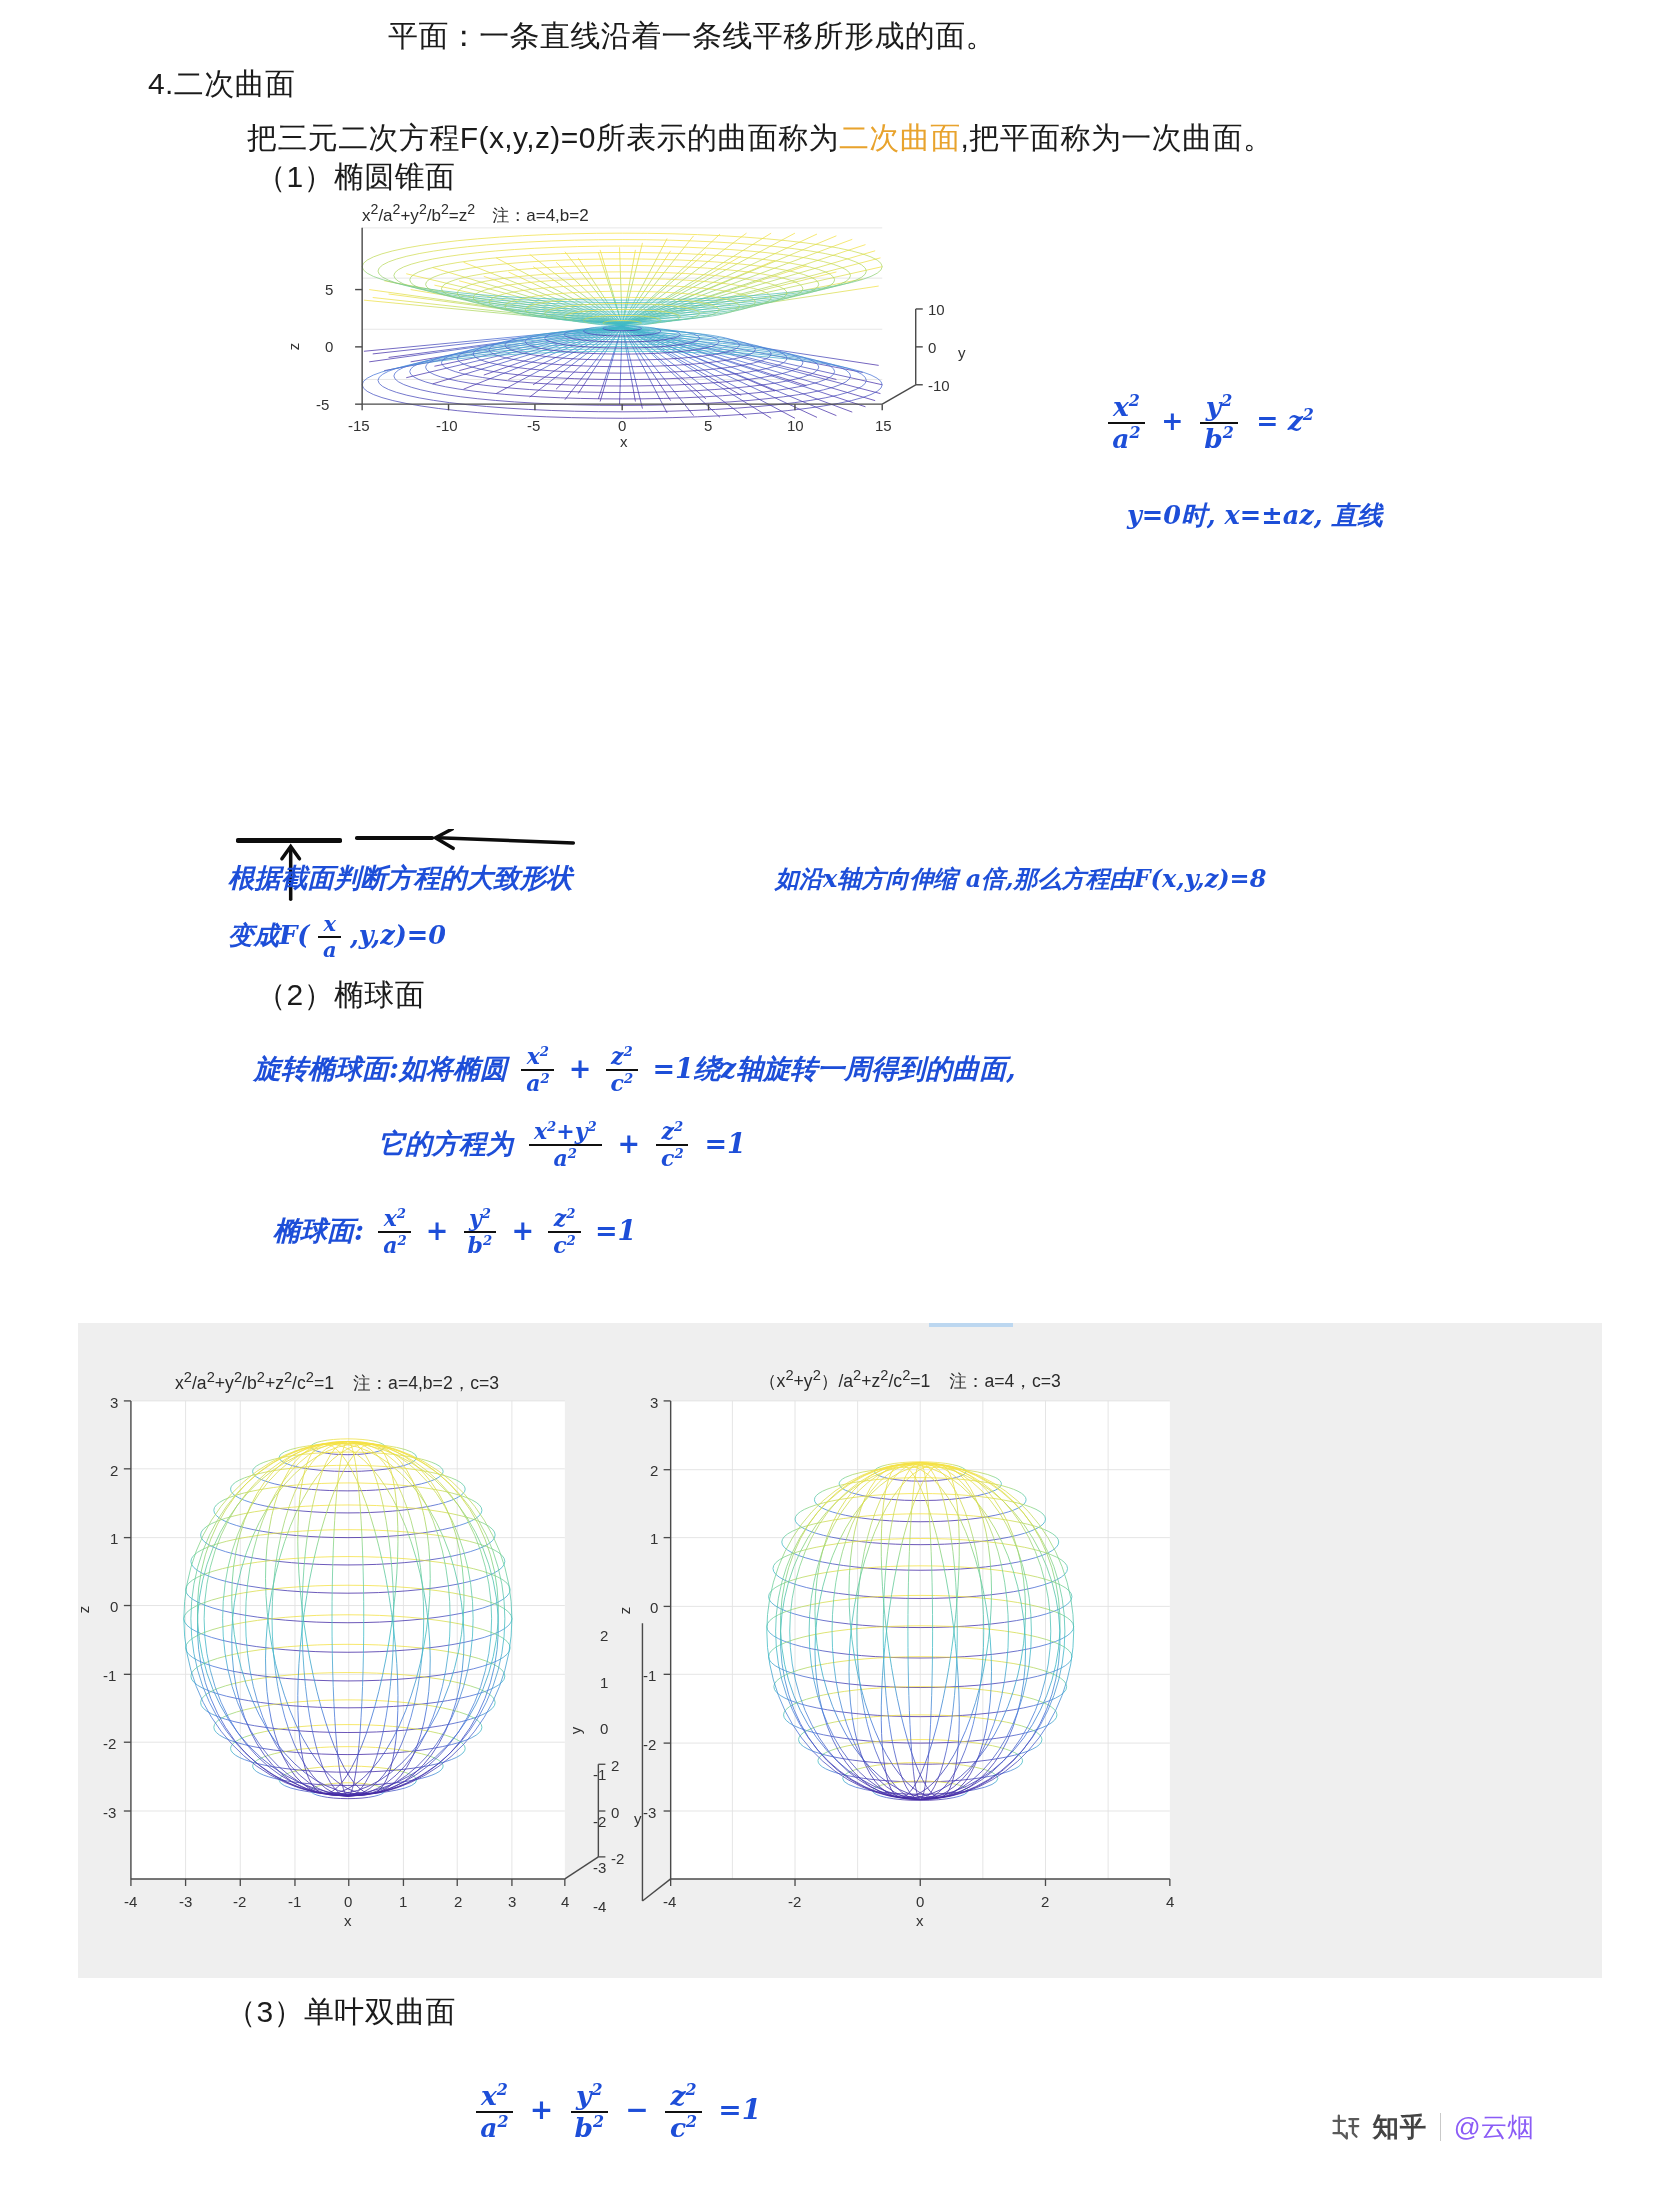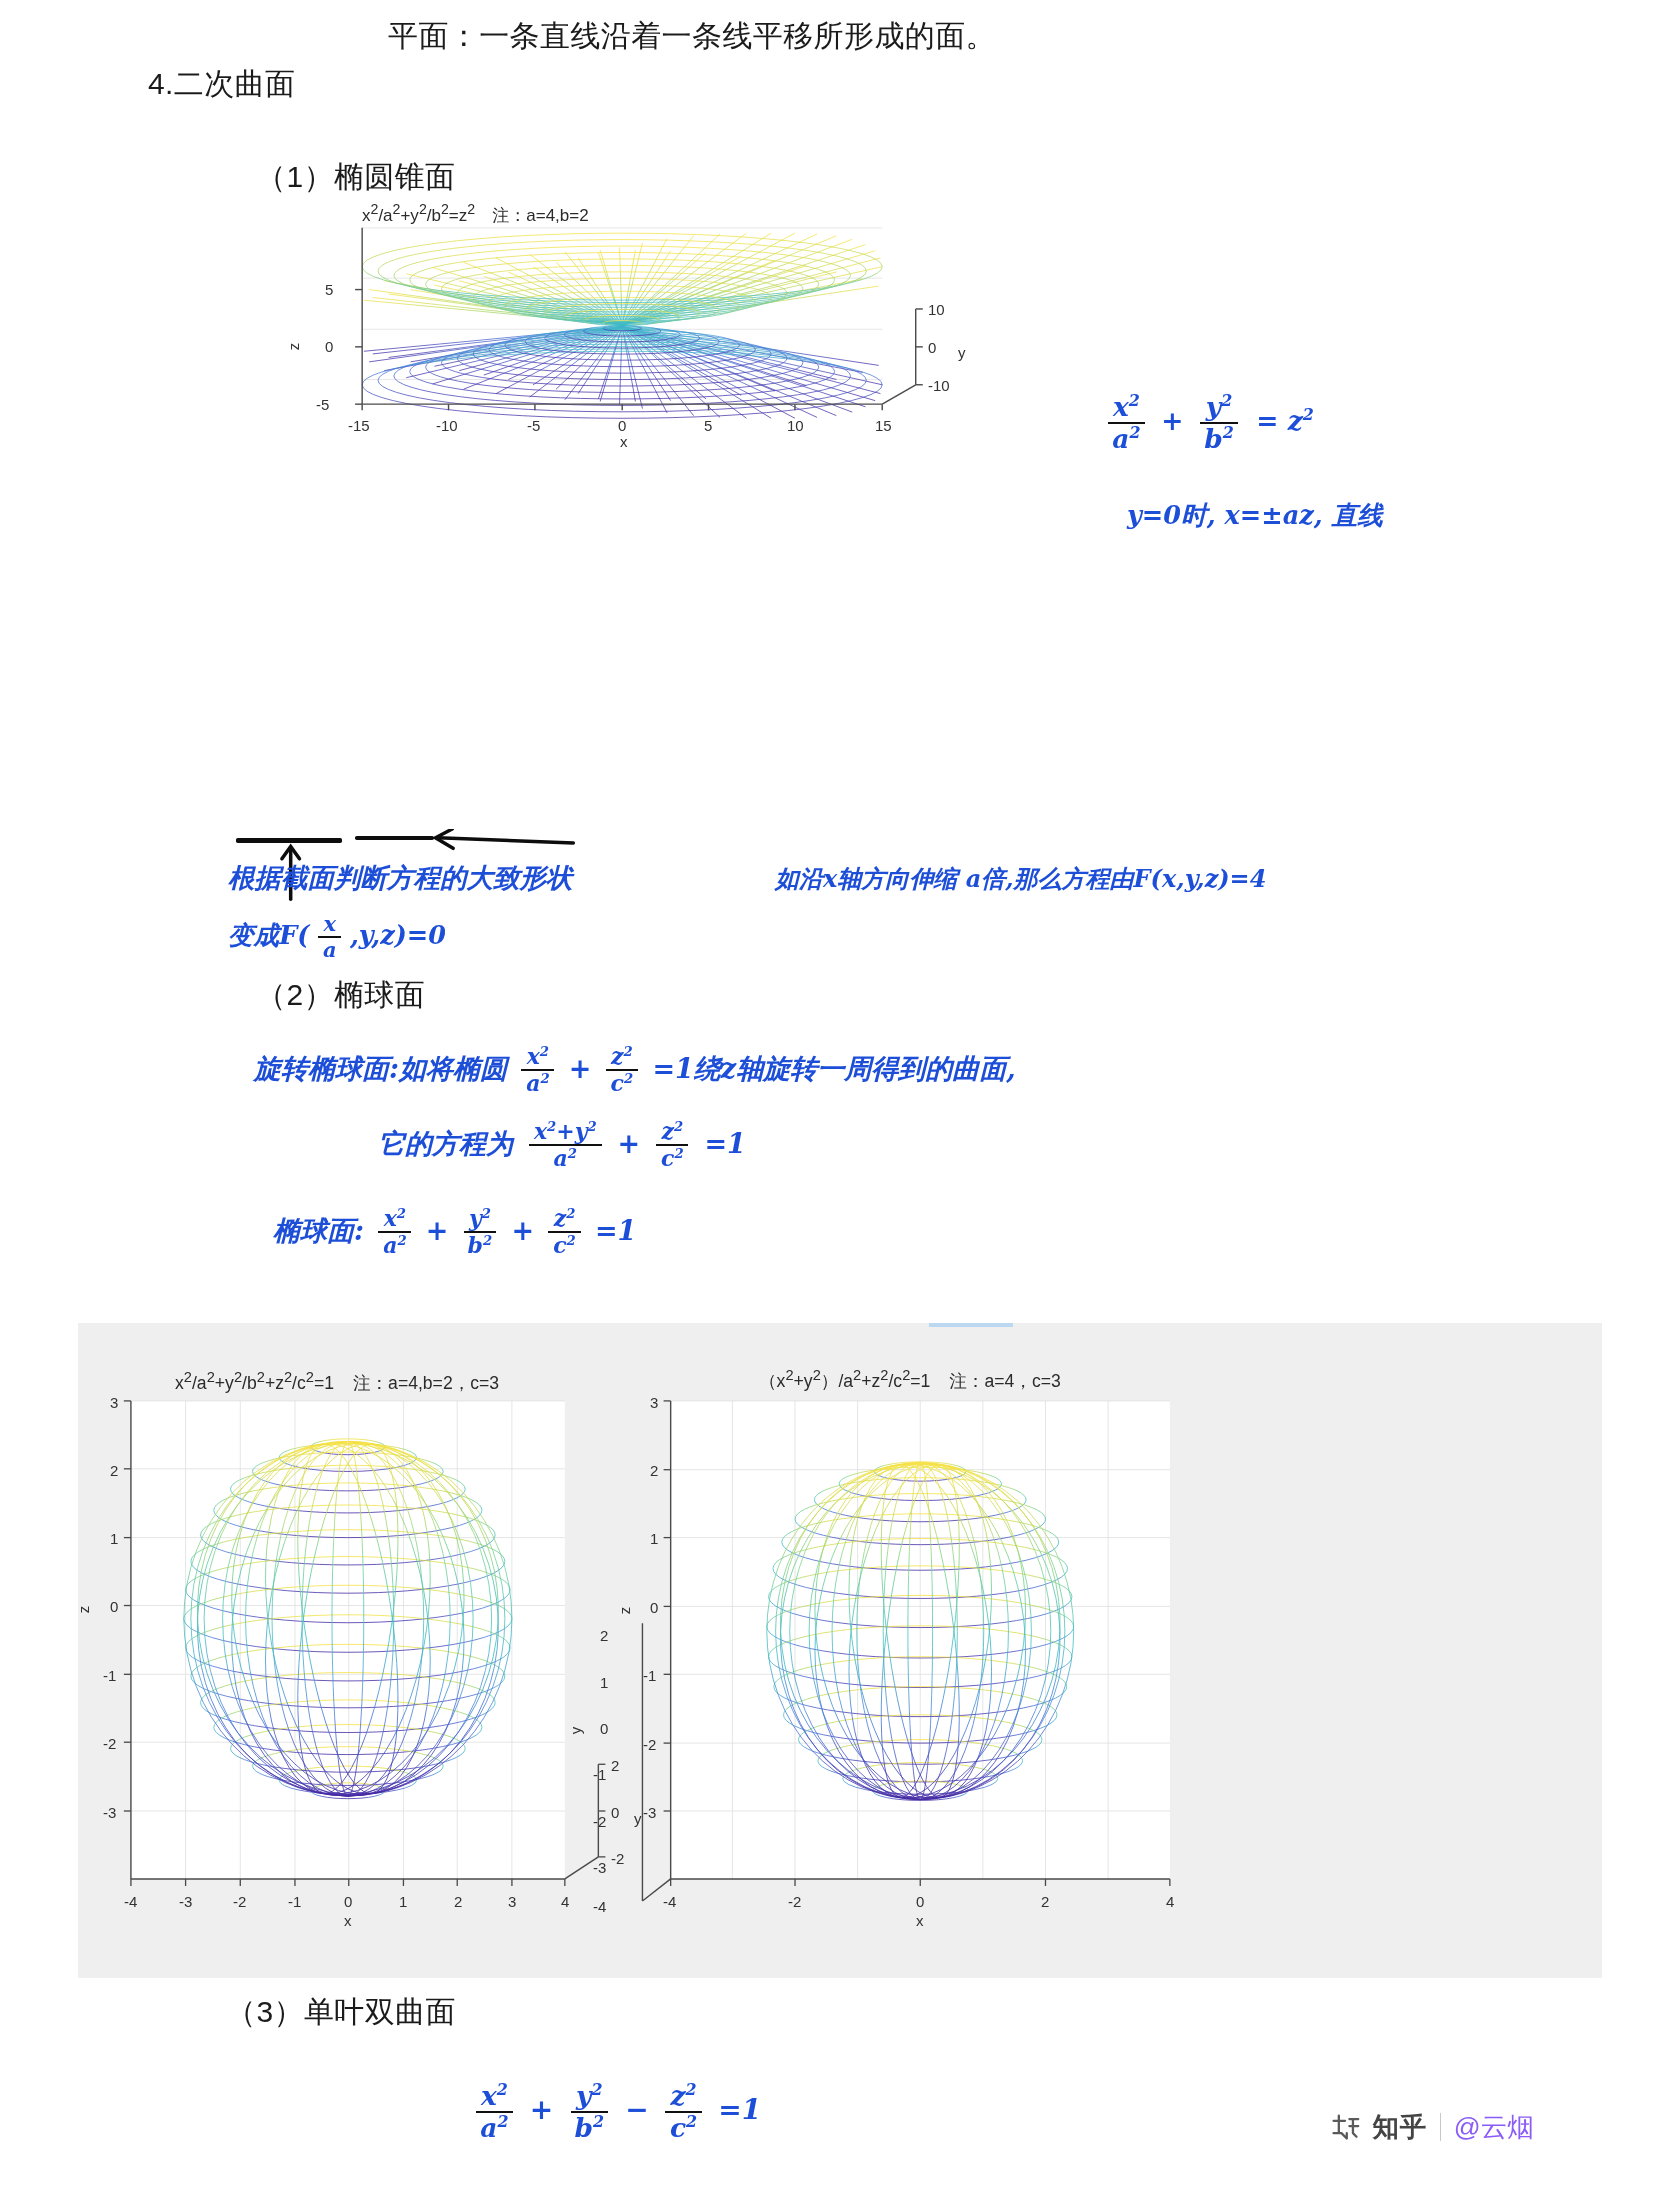--- a/index.html
+++ b/index.html
@@ -52,20 +52,23 @@
 </style>
 </head>
 <body>
 
 <div class="page">
 
   <div class="txt t-head" style="left:388px; top:16px;">平面：一条直线沿着一条线平移所形成的面。</div>
 
   <div class="txt t-head" style="left:148px; top:64px;">4.二次曲面</div>
 
+  <div class="txt t-body" style="left:247px; top:118px;">
+    <span>把三元二次方程F(x,y,z)=0所表示的曲面称为</span><span class="accent">二次曲面</span><span>,把平面称为一次曲面。</span>
+  </div>
 
   <div class="txt t-body" style="left:256px; top:157px;">（1）椭圆锥面</div>
 
   <div class="panel" style="left:265px; top:212px; width:732px; height:238px;">
 
     <div class="plot-title" style="left:97px; top:-10.6px;">
       <span>x<sup>2</sup>/a<sup>2</sup>+y<sup>2</sup>/b<sup>2</sup>=z<sup>2</sup></span>
       <span style="margin-left:12.4px;">注：a=4,b=2</span>
     </div>
 
@@ -299,21 +302,21 @@
     </g>
 
     <g stroke="#0d0d0d" stroke-width="4" fill="none" stroke-linecap="round">
       <line x1="400" y1="16" x2="246" y2="10"></line>
       <polyline points="262,0 243,10 263,22"></polyline>
     </g>
   </svg>
 
   <div class="hand hw" style="left:228px; top:860px; font-size:26.5px;">根据截面判断方程的大致形状</div>
 
-  <div class="hand hw" style="left:775px; top:863px; font-size:24px;">如沿x轴方向伸缩 a倍,那么方程由F(x,y,z)=4</div>
+  <div class="hand hw" style="left:775px; top:863px; font-size:24px;">如沿x轴方向伸缩 a倍,那么方程由F(x,y,z)=8</div>
 
   <div class="hand" style="left:228px; top:913px; font-size:25.6px;">
     <span class="hw">变成F(</span>
     <span class="frac" style="font-size:21px;">
       <span class="num">x</span>
         <span class="den">a</span>
     </span>
     <span class="hw">,y,z)=0</span>
   </div>
 

